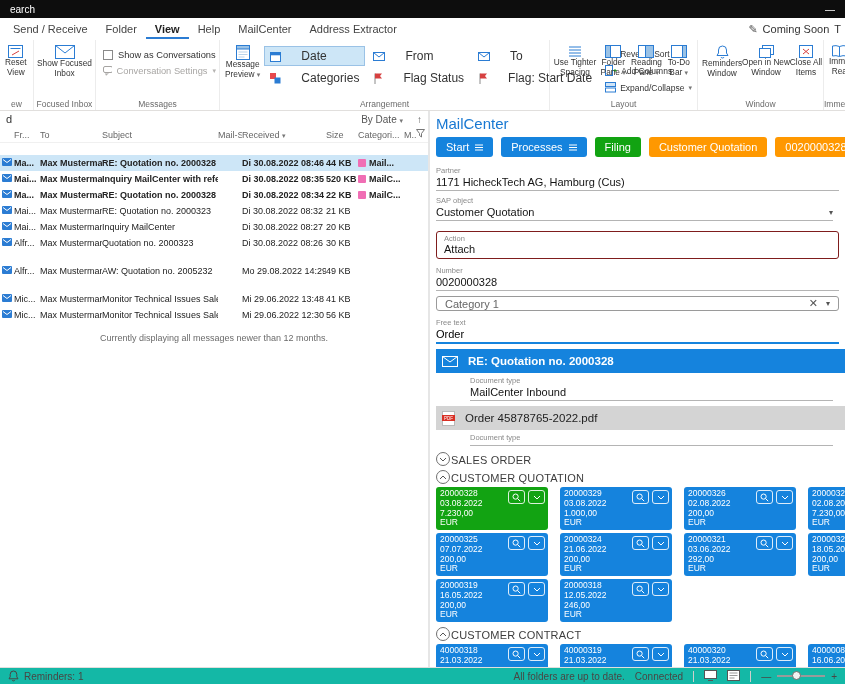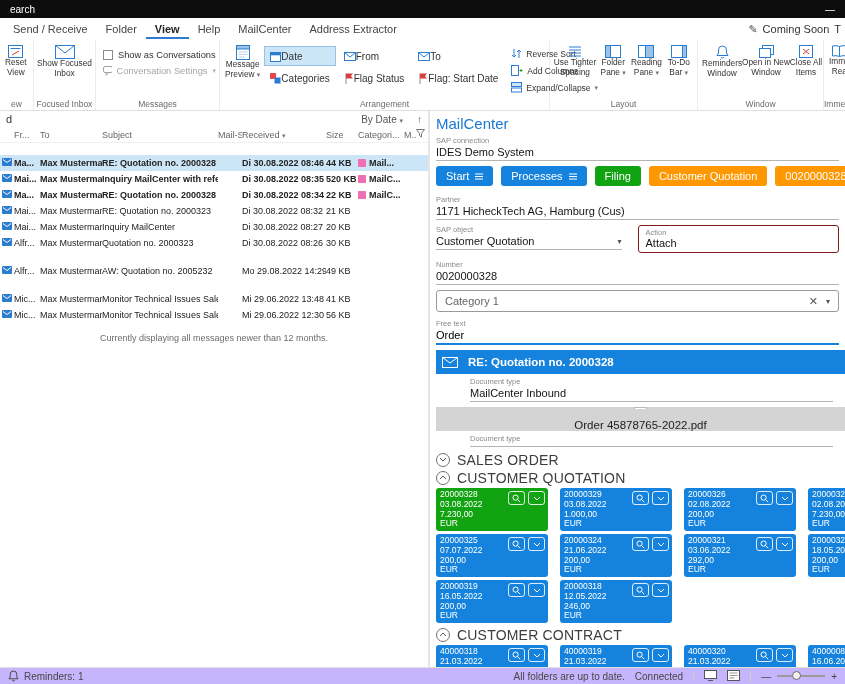--- a/index.html
+++ b/index.html
@@ -24,21 +24,21 @@
   .rgroup-label { position:absolute; bottom:1px; left:0; right:0; text-align:center; font-size:8.5px; color:#6b6b6b; white-space:nowrap; overflow:hidden; }
   .bigbtn { display:inline-flex; flex-direction:column; align-items:center; gap:0; font-size:8.3px; color:#333; text-align:left; padding:3px 2px 0; line-height:1.2; vertical-align:top; white-space:nowrap; }
   .bigrow { display:flex; align-items:flex-start; height:100%; }
   .msg-group-col { display:flex; flex-direction:column; gap:6px; margin-top:8px; padding-left:4px; }
   .check-row { display:flex; align-items:center; gap:5px; font-size:9.3px; color:#333; white-space:nowrap; }
   .checkbox { width:10px; height:10px; border:1px solid #8a8a8a; background:#fff; flex:0 0 auto; }
   .disabled { color:#a8a6a4; }
   .chev { font-size:7px; color:#777; }
   .disabled .chev { color:#b5b3b1; }
   .gallery { display:grid; grid-auto-flow:column; grid-template-rows:repeat(2,20px); grid-template-columns:repeat(3,auto); gap:2px 2px; margin:4px 2px 0; }
-  .gal-item { display:flex; align-items:center; gap:0; font-size:10px; padding:0 5px; border:1px solid transparent; color:#333; white-space:nowrap; }
+  .gal-item { display:flex; align-items:center; gap:20px; font-size:12px; padding:0 5px; border:1px solid transparent; color:#333; white-space:nowrap; }
   .gal-item.selected { background:#cde6f7; border-color:#9ac2e6; }
   .side-btns { display:flex; flex-direction:column; gap:2px; margin:4px 0 0 3px; }
   .side-btn { display:flex; align-items:center; gap:4px; font-size:8.5px; height:15px; padding:0 2px; color:#333; white-space:nowrap; }
 
   
   .main { flex:1 1 auto; display:flex; min-height:0; }
   .splitter { flex:0 0 2px; background:#e6e6e6; cursor:col-resize; }
 
   
   .mailpane { flex:0 0 428px; display:flex; flex-direction:column; min-height:0; overflow:hidden; }
@@ -61,42 +61,42 @@
   .mc-title { color:#1878d2; font-size:15px; margin:1px 0 4px; }
   .fld { margin-bottom:5px; padding-right:6px; }
   .fld-label { font-size:7.5px; color:#8a8a8a; line-height:1.2; }
   .fld-value { font-size:11px; color:#141414; border-bottom:1px solid #b4b4b4; padding:1px 0 2px; display:flex; align-items:center; }
   .fld-value input { border:none; outline:none; font:inherit; width:100%; background:transparent; padding:0; }
   .free-text .fld-value { border-bottom:2px solid #1583dd; }
   .caret { margin-left:auto; color:#555; font-size:8px; }
   .btn-row { display:flex; gap:8px; margin:5px 0 9px; }
   .mc-btn { height:20px; border:none; border-radius:3px; color:#fff; font-size:11px; padding:0 10px; display:inline-flex; align-items:center; gap:6px; font-family:inherit; white-space:nowrap; }
   .c-blue { background:var(--blue); } .c-green { background:var(--green); } .c-orange { background:var(--orange); }
-  .two-col { display:flex; gap:10px; margin-bottom:7px; padding-right:6px; }
+  .two-col { display:flex; gap:10px; margin-bottom:7px; padding-right:6px;flex-direction:column; }
   .half { flex:1 1 0; min-width:0; }
   .outlined { border:1px solid #7f1d1d; border-radius:3px; padding:2px 7px 3px; }
   .outlined .fld-value { border-bottom:none; padding:0; }
   .cat-box { border:1px solid #9a9a9a; border-radius:3px; height:22px; display:flex; align-items:center; padding:0 8px; color:#666; font-size:11px; }
   .cat-icons { margin-left:auto; display:flex; align-items:center; gap:8px; color:#555; }
   .x-glyph { font-size:11px; }
   .card { margin:0 0 5px; }
   .card-head { height:24px; display:flex; align-items:center; gap:10px; padding:0 6px; font-size:11.5px; }
   .card-head.blue { background:var(--blue); color:#fff; font-weight:bold; }
-  .card-head.gray { background:#d4d4d4; color:#1d1d1d;flex-direction:column; }
+  .card-head.gray { background:#d4d4d4; color:#1d1d1d; }
   .card-body { padding:3px 6px 0 34px; }
-  .section-head { display:flex; align-items:center; gap:7px; height:15px; margin:3px 0 3px; font-size:14px; color:#3d3d3d; letter-spacing:.2px; }
+  .section-head { display:flex; align-items:flex-end; gap:1px; height:15px; margin:3px 0 3px; font-size:11px; color:#3d3d3d; letter-spacing:.2px; }
   .circle-chevron { width:14px; height:14px; border:1px solid #707070; border-radius:50%; display:flex; align-items:center; justify-content:center; flex:0 0 auto; }
   .tile-grid { display:flex; flex-wrap:wrap; gap:3px 12px; margin-bottom:4px; width:496px; }
   .tile { width:112px; height:43px; border-radius:3px; background:var(--blue); color:#fff; position:relative; padding:2px 4px; font-size:8.5px; line-height:1.15; overflow:hidden; }
   .tile.green { background:var(--green); }
   .tile-btns { position:absolute; top:3px; right:3px; display:flex; gap:3px; }
   .tile-btn { width:17px; height:14px; border:1px solid rgba(255,255,255,.85); border-radius:3px; display:flex; align-items:center; justify-content:center; }
 
   
-  .statusbar { flex:0 0 17px; background:#c4b5fd; border-top:1px solid #e1dfdd; display:flex; align-items:center; font-size:10px; color:#484644; padding:0 8px; gap:6px; }
+  .statusbar { flex:0 0 17px; background:#14b8a6; border-top:1px solid #e1dfdd; display:flex; align-items:center; font-size:10px; color:#484644; padding:0 8px; gap:6px; }
   .sb-left { display:flex; align-items:center; gap:5px; }
   .sb-right { margin-left:auto; display:flex; align-items:center; gap:10px; white-space:nowrap; }
   .sb-sep { width:1px; height:11px; background:#d0cecc; }
   .zoom { display:flex; align-items:center; gap:6px; }
   .zoom-track { width:48px; height:2px; background:#9a9a9a; position:relative; }
   .zoom-thumb { position:absolute; left:30%; top:-4px; width:9px; height:9px; border-radius:50%; background:#f3f2f1; border:1px solid #6a6a6a; }
 </style>
 </head>
 <body>
 
@@ -541,26 +541,20 @@
         </div>
 
       <div class="footer-note">Currently displaying all messages newer than 12 months.</div>
     </div>
 
     <div class="splitter"></div>
 
     <div class="sappanel">
       <div class="mc-title">MailCenter</div>
 
-      <div class="fld">
-        <div class="fld-label">SAP connection</div>
-        <div class="fld-value">
-            <span>IDES Demo System</span>
-          </div>
-      </div>
 
       <div class="btn-row">
         <button class="mc-btn c-blue">
           <span>Start</span>
           <svg width="8" height="7">
               <path d="M0 1 h8 M0 3.5 h8 M0 6 h8" stroke="#fff" fill="none"></path>
             </svg>
         </button>
         <button class="mc-btn c-blue">
           <span>Processes</span>

